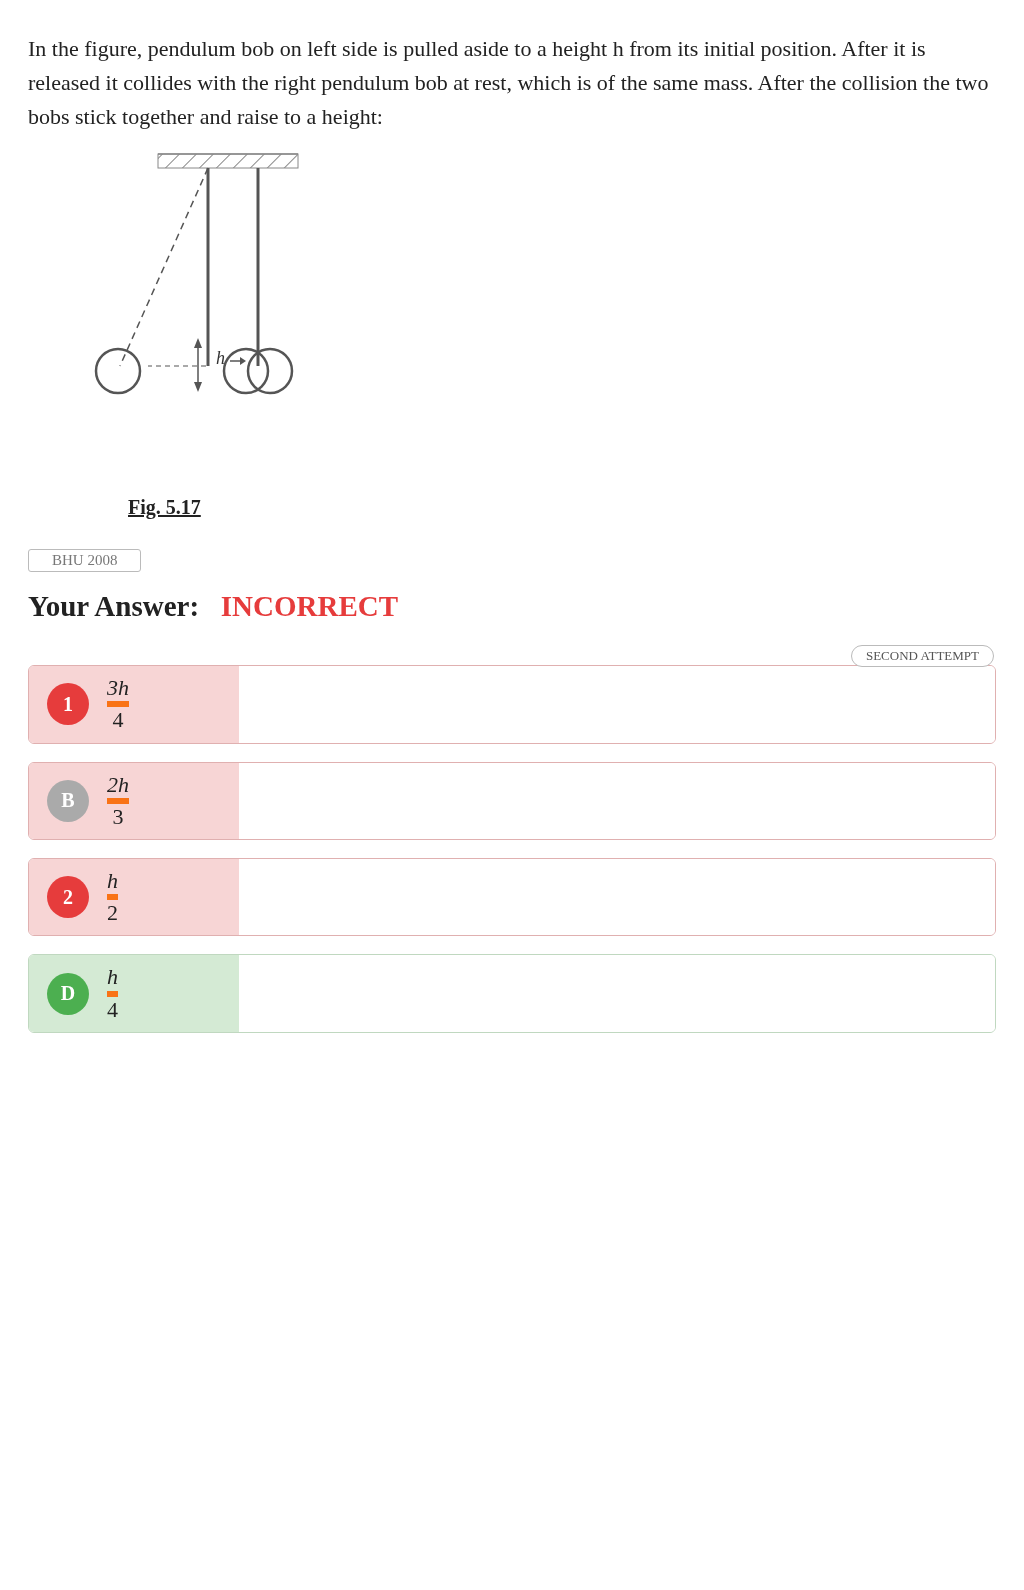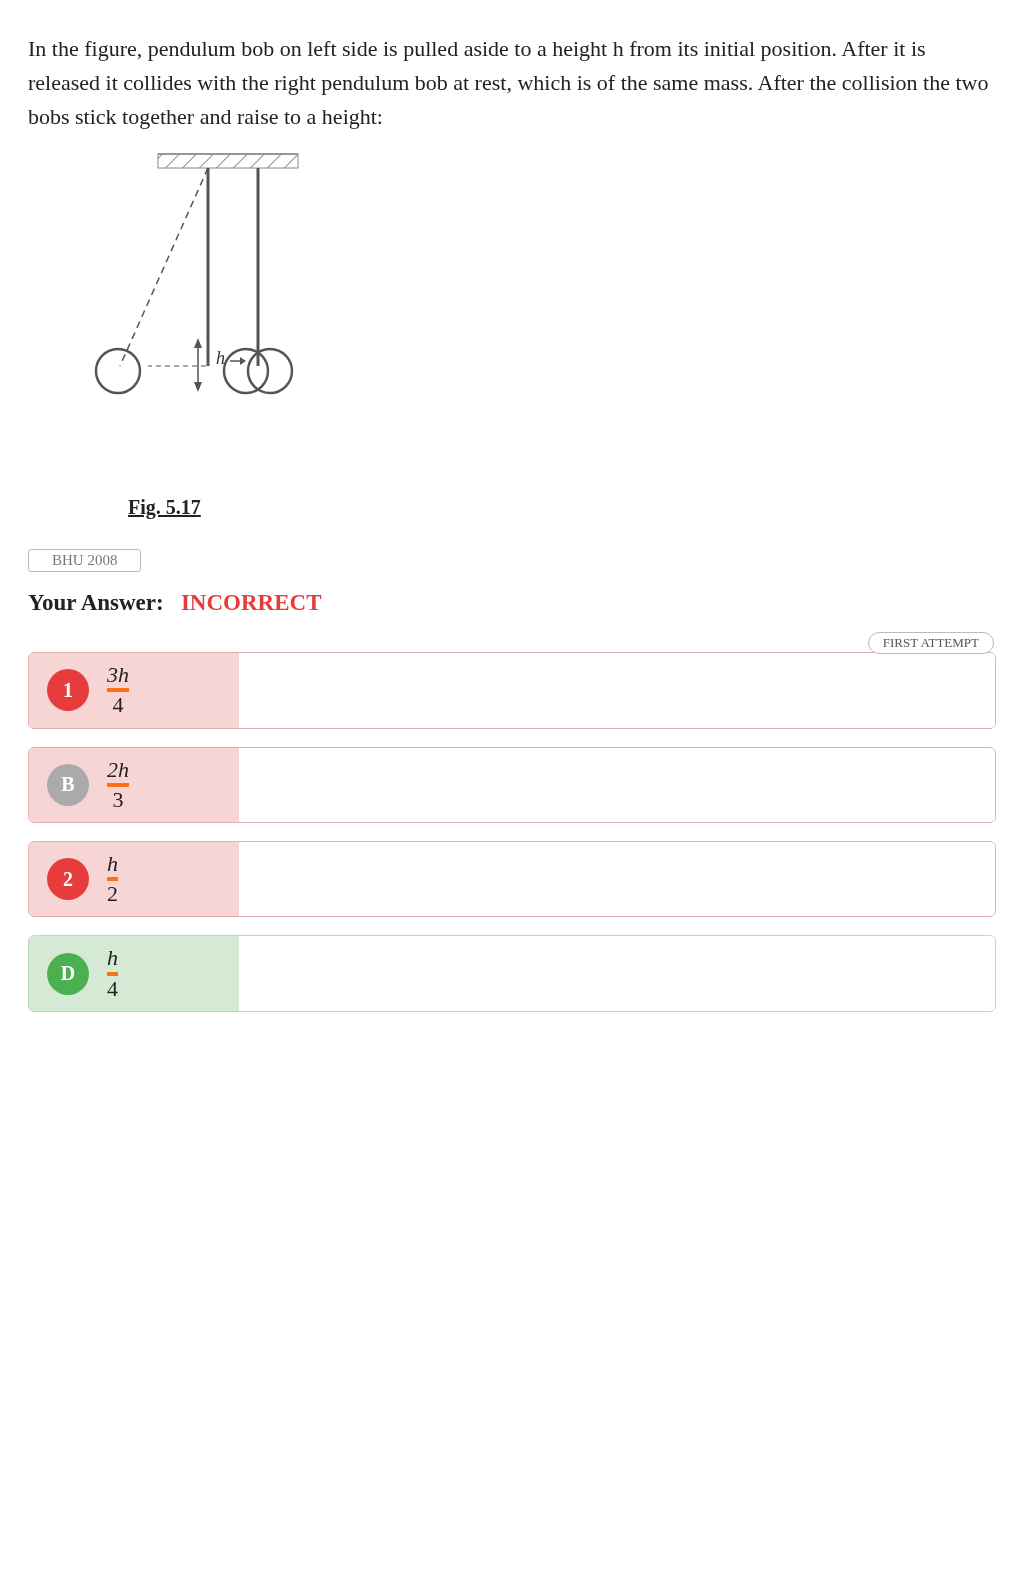--- a/index.html
+++ b/index.html
@@ -38,23 +38,23 @@
       font-size: 15px;
       color: #777;
       border: 1px solid #bbb;
       display: inline-block;
       padding: 2px 23px;
       border-radius: 3px;
       margin-bottom: 18px;
       margin-top: 6px;
     }
     .your-answer-line {
-      font-size: 23px;
-      font-weight: bold;
-      margin-bottom: 16px;
+      font-size: 29px;
+      font-weight: bold;
+      margin-bottom: 22px;
     }
     .your-answer-line .incorrect {
       color: #e63c3c;
       font-weight: bold;
     }
     .options-section {
       width: 100%;
     }
     
     .attempt-label-row {
@@ -128,21 +128,21 @@
     }
     
     .frac {
       display: inline-flex;
       flex-direction: column;
       align-items: center;
       vertical-align: middle;
       line-height: 1.1;
     }
     .frac .num {
-      border-bottom: 4px solid #f97316;
+      border-bottom: 6px solid #f97316;
       padding-bottom: 1px;
       font-size: 22px;
       font-style: italic;
     }
     .frac .den {
       padding-top: 1px;
       font-size: 22px;
     }
     .frac .num.italic, .frac .den.italic {
       font-style: italic;
@@ -206,21 +206,21 @@
   <span>Your Answer:</span>
   &nbsp;
   <span class="incorrect">INCORRECT</span>
 </div>
 
 
 <div class="options-section">
 
   <div class="option-wrapper">
     <div class="attempt-label-row">
-      <span class="attempt-label">FIRST ATTEMPT</span>
+      <span class="attempt-label">SECOND ATTEMPT</span>
     </div>
     <div class="option-row">
       <div class="option-left">
         <div class="option-badge badge-red">1</div>
         <div class="option-math">
           <span class="frac">
             <span class="num italic">3<i>h</i></span>
             <span class="den">4</span>
           </span>
         </div>

